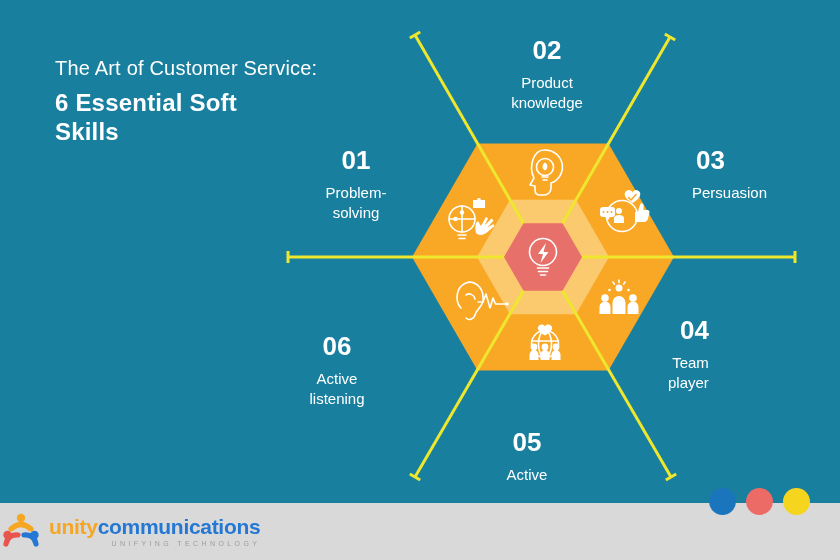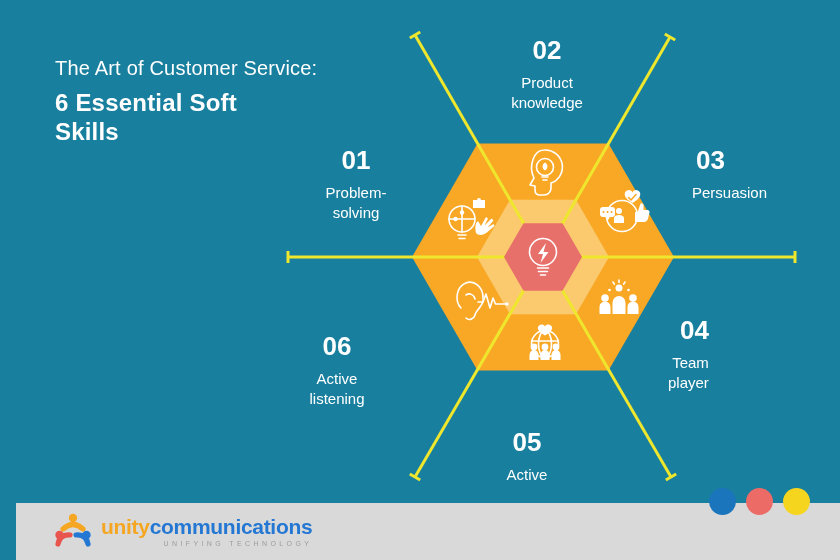--- a/index.html
+++ b/index.html
@@ -38,23 +38,23 @@
   .s2 { left:547px; top:35px; }
   .s3 { left:692px; top:145px; text-align:left; }
   .s3 .num { margin-left:4px; }
   .s4 { left:668px; top:315px; text-align:right; }
   .s4 .num { margin-left:5px; }
   .s5 { left:527px; top:406px;margin-top:21px; }
   .s6 { left:337px; top:315px;margin-top:16px; }
 
   
   .footer {
-    position:absolute; left:16px; right:0; bottom:0; height:57px;
+    position:absolute; left:0; right:0; bottom:0; height:57px;
     background: var(--footer-bg, #D9D9D9);
-    display:flex; align-items:center; padding-left:36px;
+    display:flex; align-items:center; 
   }
   .logo { display:flex; align-items:center; gap:7px; }
   .logo-text { display:flex; flex-direction:column; align-items:flex-end; }
   .brand { font-size:21px; font-weight:700; line-height:1; letter-spacing:-.3px; }
   .brand .unity { color: var(--brand-orange, #F5A623); }
   .brand .comm  { color: var(--brand-blue, #2478D4); }
   .tagline { font-size:7px; letter-spacing:3.4px; color: var(--tagline-gray, #9C9C9C); margin-top:3px; font-weight:400; }
 
   
   .dot { position:absolute; width:27px; height:27px; border-radius:50%; top:488px; }

